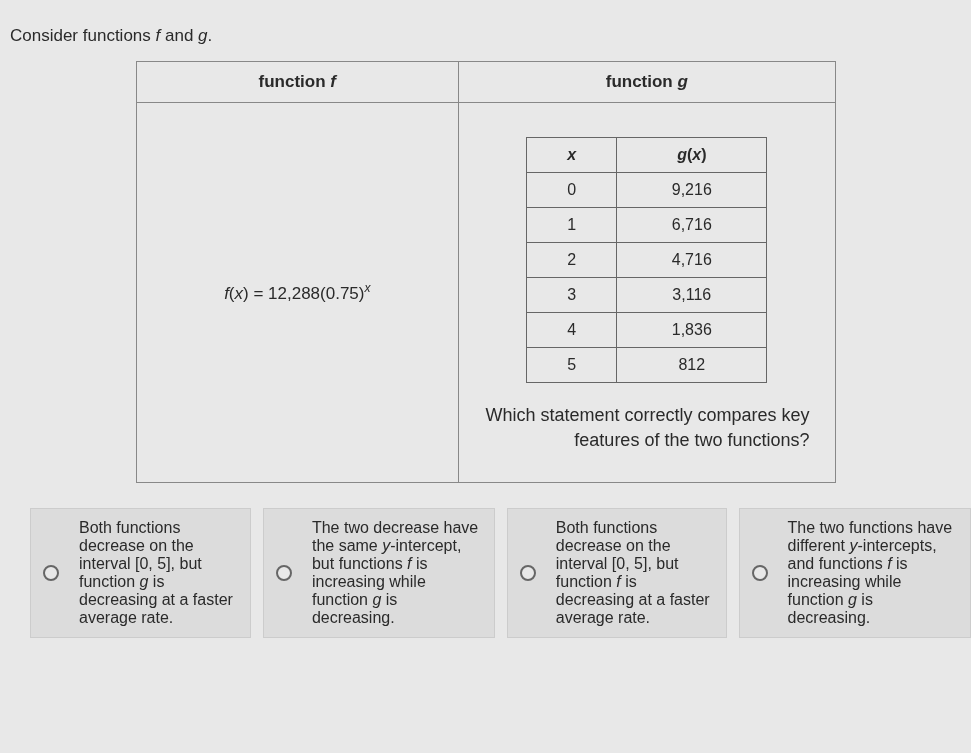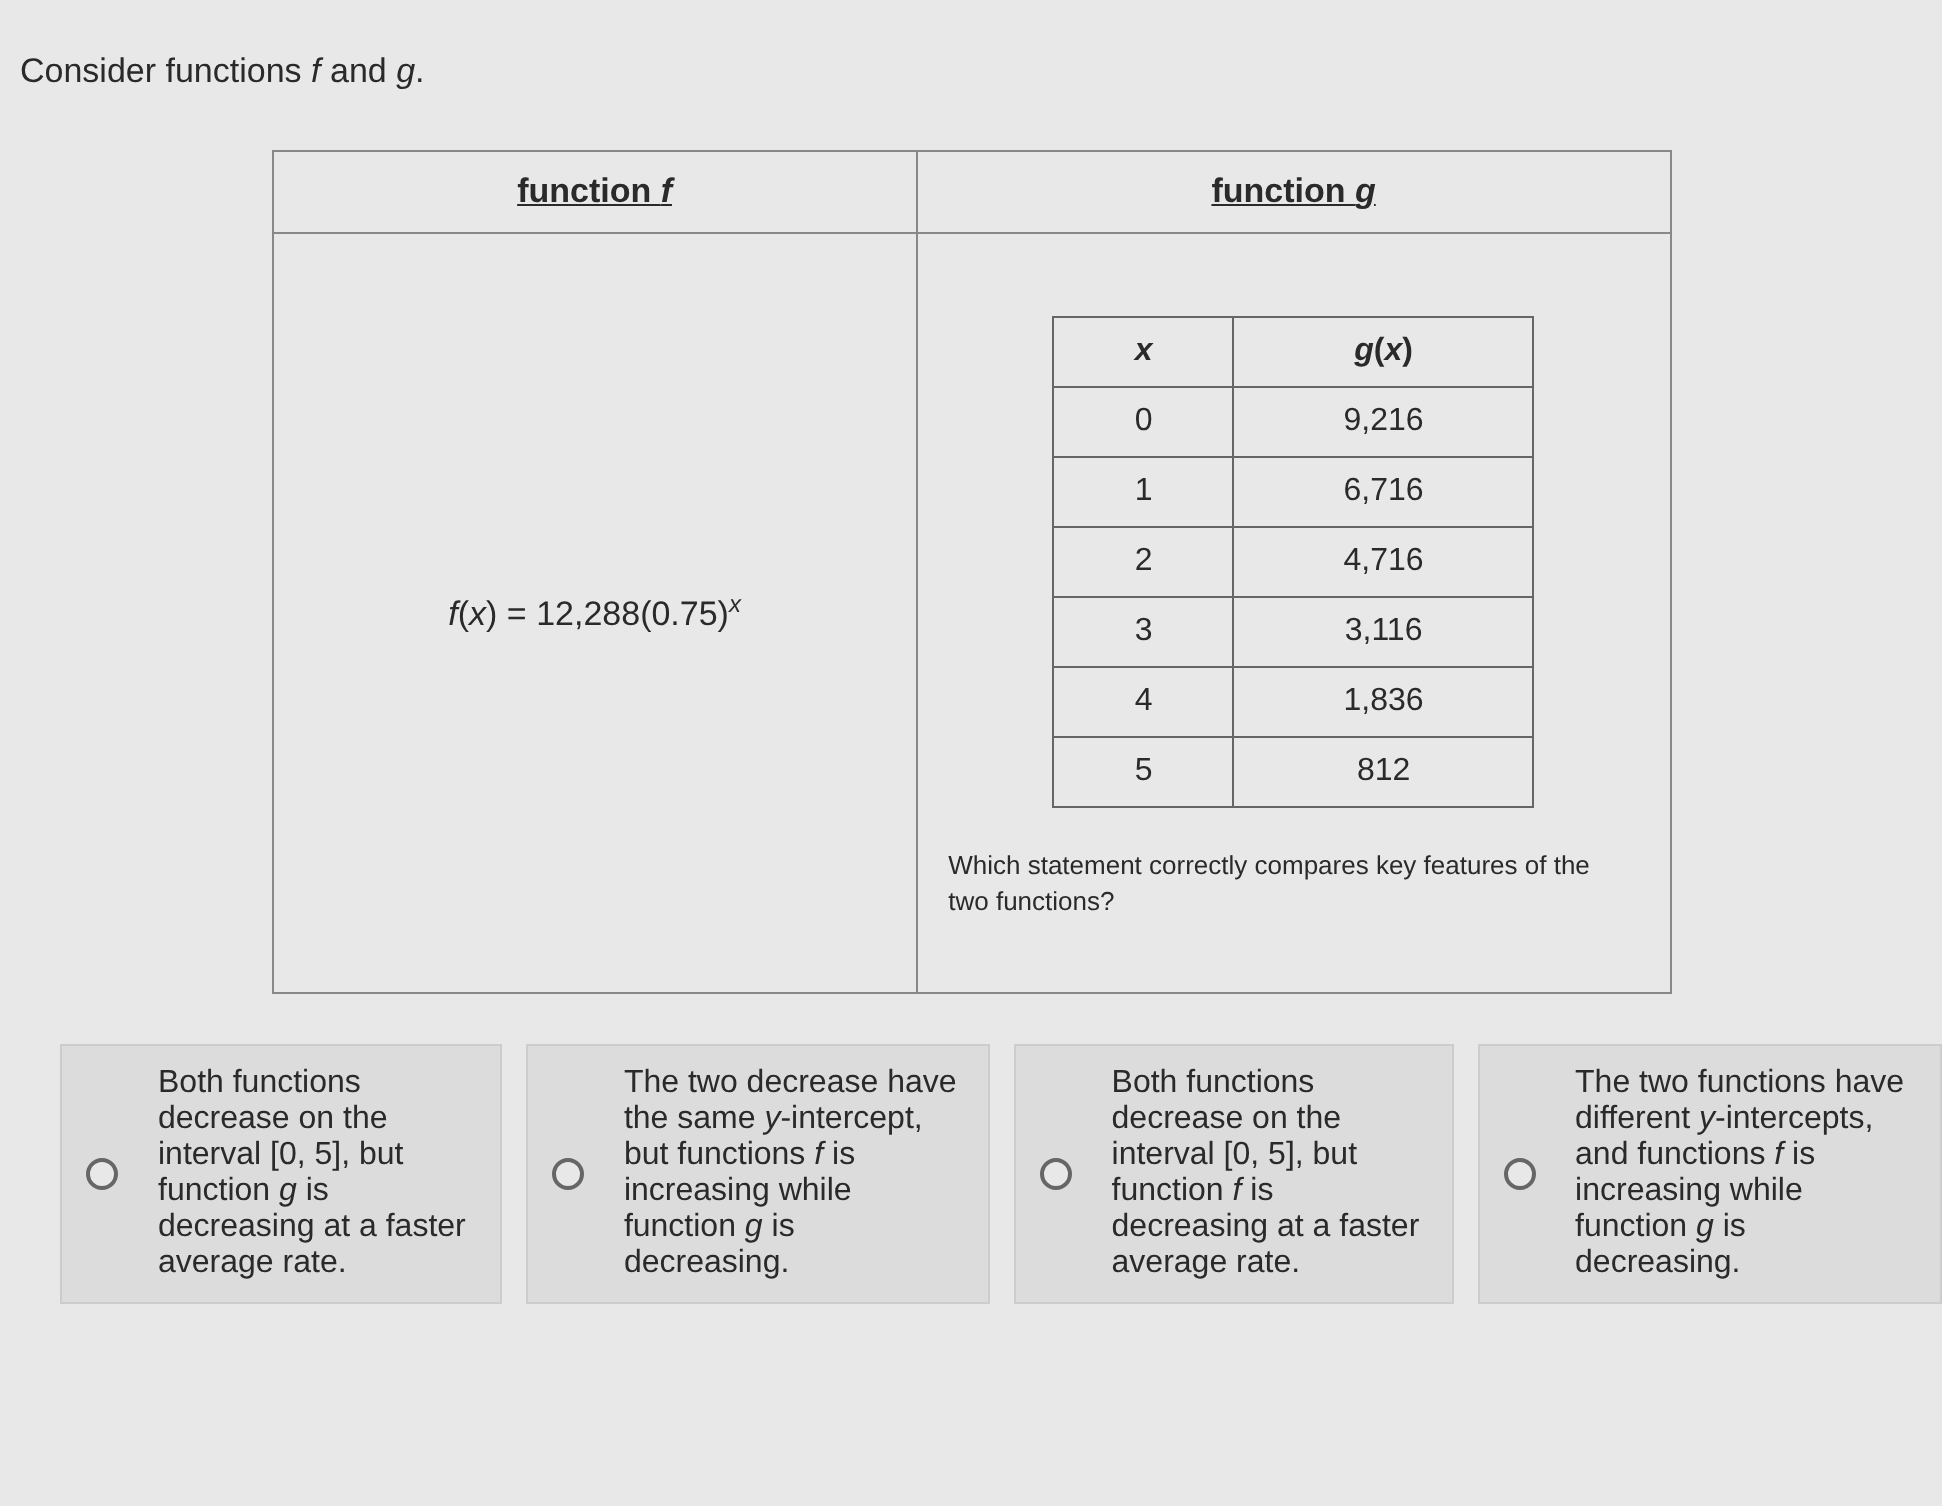--- a/index.html
+++ b/index.html
@@ -9,21 +9,21 @@
     }
     body {
       font-family: Arial, sans-serif;
       background-color: #e8e8e8;
       padding: 10px 0;
       color: #2a2a2a;
       width: 971px;
     }
     .intro-text {
       font-size: 17px;
-      margin-bottom: 29px;
+      margin-bottom: 15px;
       padding-left: 10px;
     }
     .italic {
       font-style: italic;
     }
     .cutoff-text {
       font-size: 15px;
       padding-left: 10px;
       color: #555;
       margin-bottom: 8px;
@@ -39,21 +39,20 @@
     .main-table td, .main-table th {
       border: 1px solid #888;
       vertical-align: middle;
     }
     .header-cell {
       text-align: center;
       font-weight: bold;
       font-size: 17px;
       padding: 10px 0;
       background: #e8e8e8;
-      text-decoration: underline;
     }
     .content-cell {
       padding: 15px;
       background: #e8e8e8;
       height: 380px;
     }
     .function-f-cell {
       text-align: center;
       font-size: 17px;
       width: 300px;
@@ -86,23 +85,24 @@
     .g-table th.gx {
       font-style: normal;
     }
     .g-table .col-x {
       width: 90px;
     }
     .g-table .col-gx {
       width: 150px;
     }
     .question-text {
-      font-size: 13px;
+      font-size: 18px;
       padding: 5px 10px 0 0;
       line-height: 1.4;
+      text-align: right;
     }
     .answer-options {
       display: flex;
       flex-direction: row;
       gap: 12px;
       padding-left: 30px;
     }
     .answer-option {
       display: flex;
       align-items: center;

